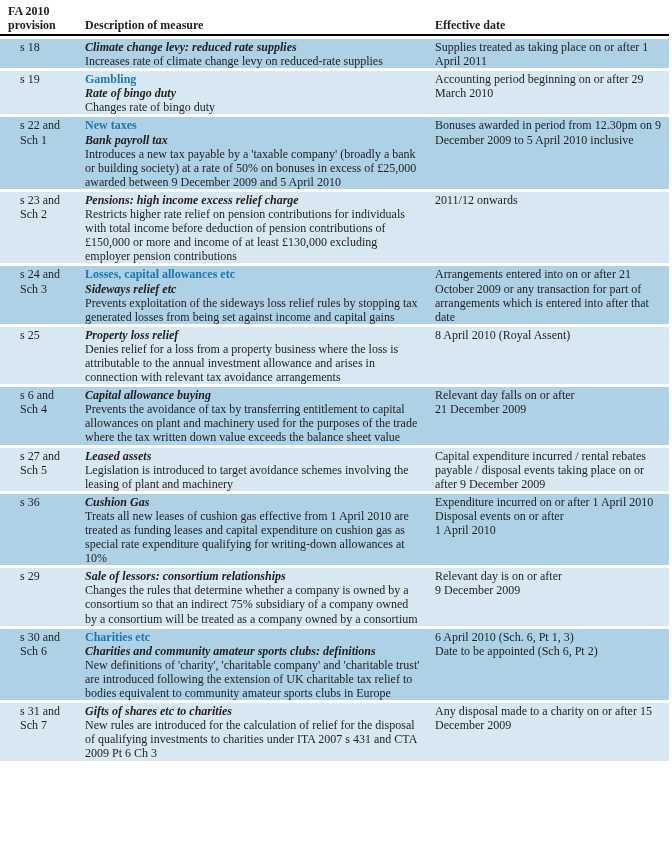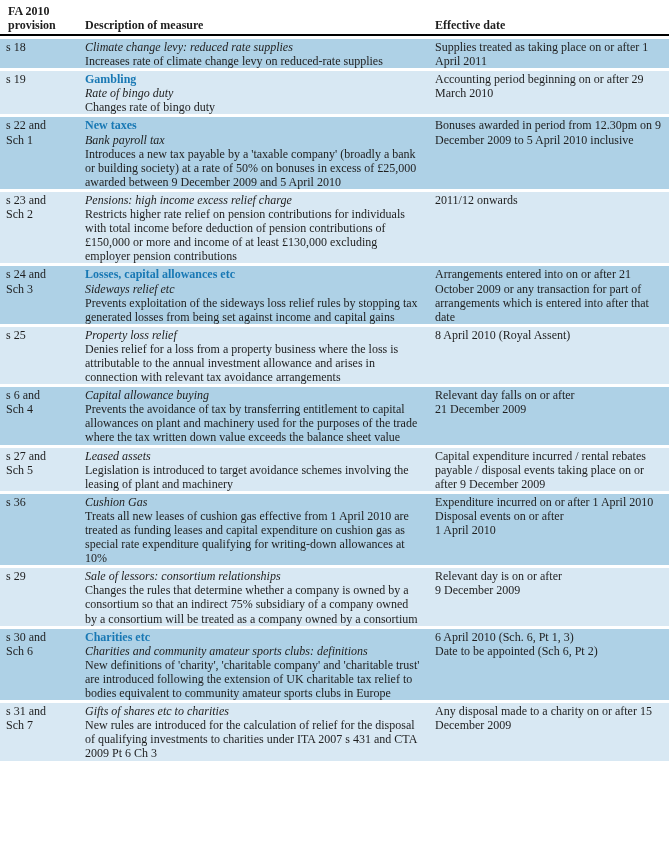--- a/index.html
+++ b/index.html
@@ -32,27 +32,27 @@
     line-height: 13.5px;
     font-size: 12px;
     background: #ffffff;
   }
   th.prov { padding-left: 8px; white-space: pre-line; }
   td {
     vertical-align: top;
     line-height: 14.1px;
     padding: 1px 0 0 0;
   }
-  td.prov { padding-left: 6px; white-space: pre-line; font-family: Liberation Serif, serif; }
+  td.prov { padding-left: 20px; white-space: pre-line; font-family: Liberation Serif, serif; }
   td.desc { padding-right: 14px; }
   td.eff  { padding-right: 2px; }
   tr.dark td  { background: var(--row-dark, #aed1e6); }
   tr.light td { background: var(--row-light, #d8e8f3); }
   .category { color: var(--blue, #1878b4); font-weight: bold; }
-  .title    { font-weight: normal; font-style: italic; }
+  .title    { font-weight: bold; font-style: italic; }
   .body     { font-weight: normal; }
 </style>
 </head>
 <body>
 
 <div class="doc">
   <table class="measures">
     <colgroup>
       <col class="c-prov">
       <col class="c-desc">

